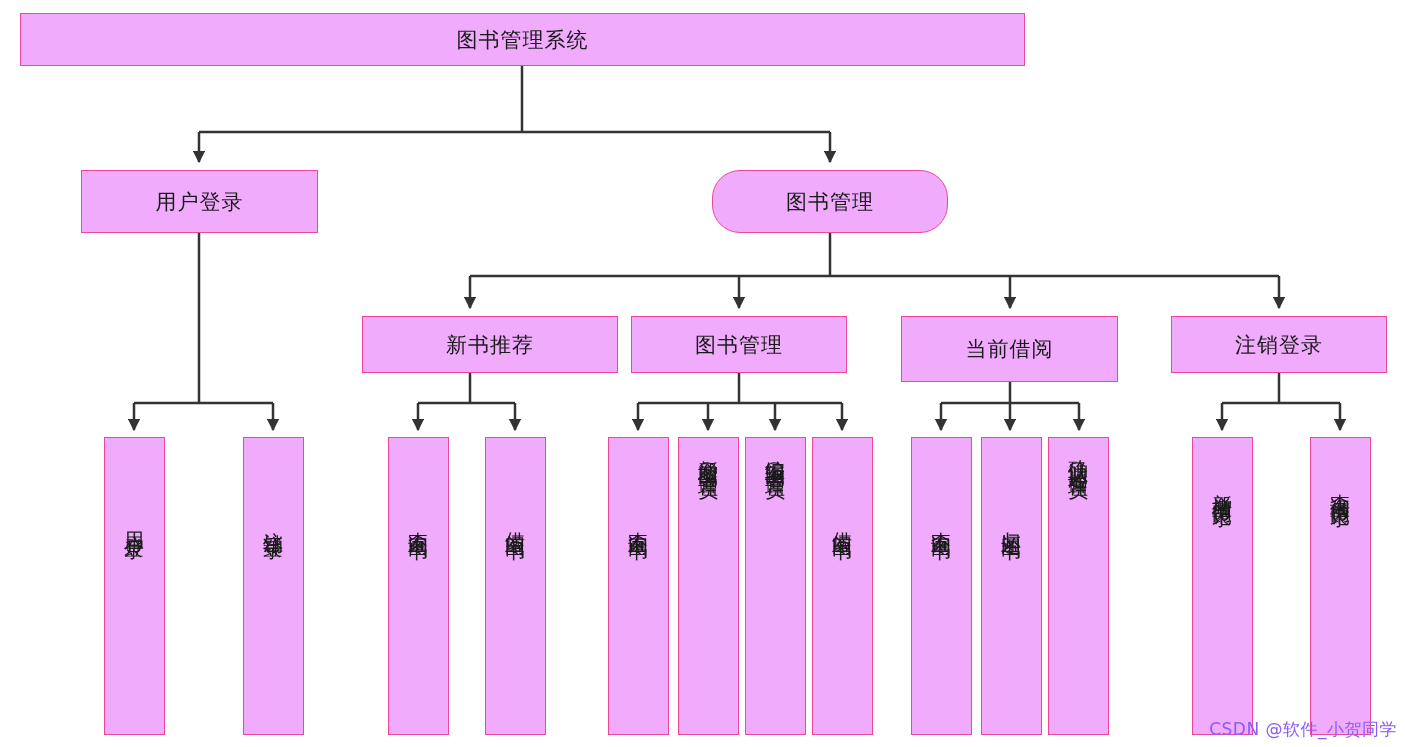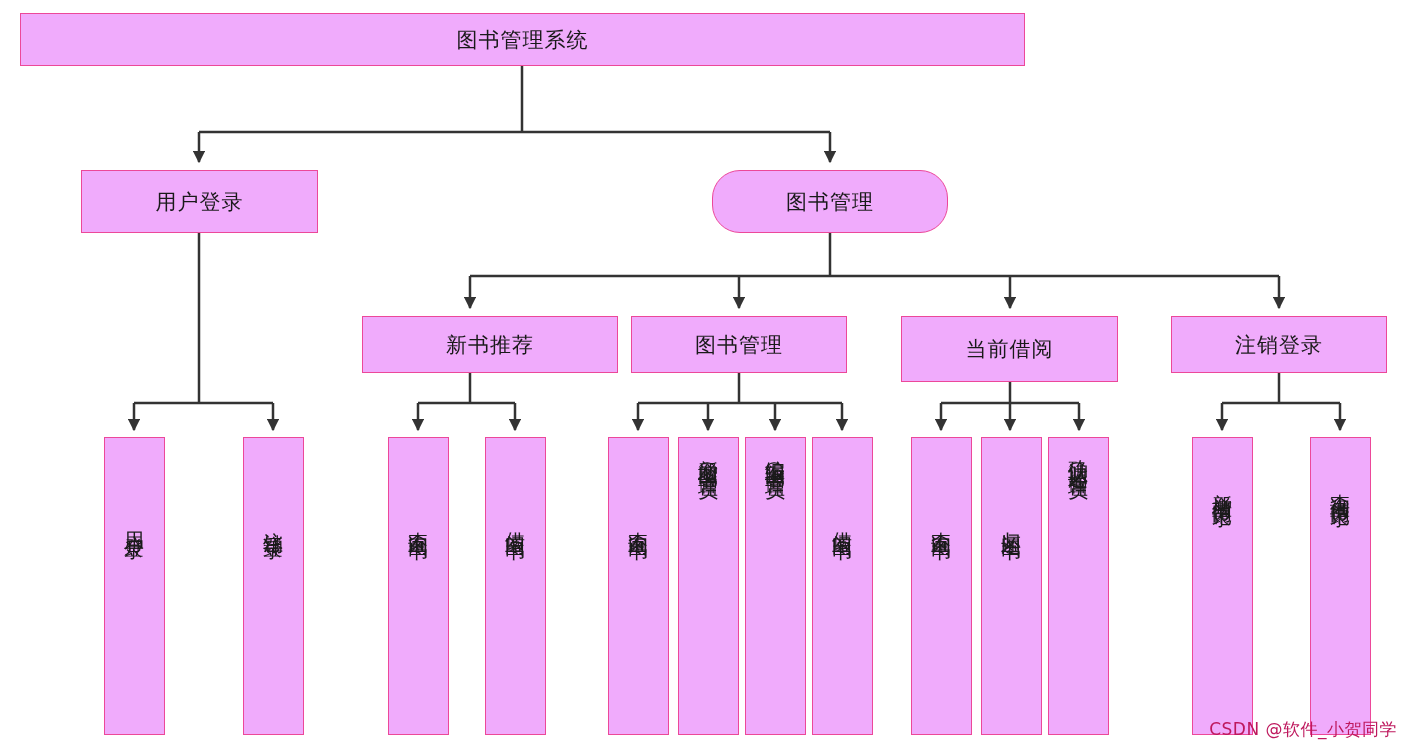--- a/index.html
+++ b/index.html
@@ -53,21 +53,21 @@
     letter-spacing: 3px;
     line-height: 1;
     white-space: nowrap;
     display: block;
   }
   .watermark {
     position: absolute;
     right: 8px;
     bottom: 6px;
     font-size: 17px;
-    color: #be185d;
+    color: #8b5cf6;
     letter-spacing: 0.5px;
     white-space: nowrap;
   }
 </style>
 </head>
 <body>
 
 <div id="diagram-root">
 
   <svg class="edges" viewBox="0 0 1405 747" xmlns="http://www.w3.org/2000/svg">

